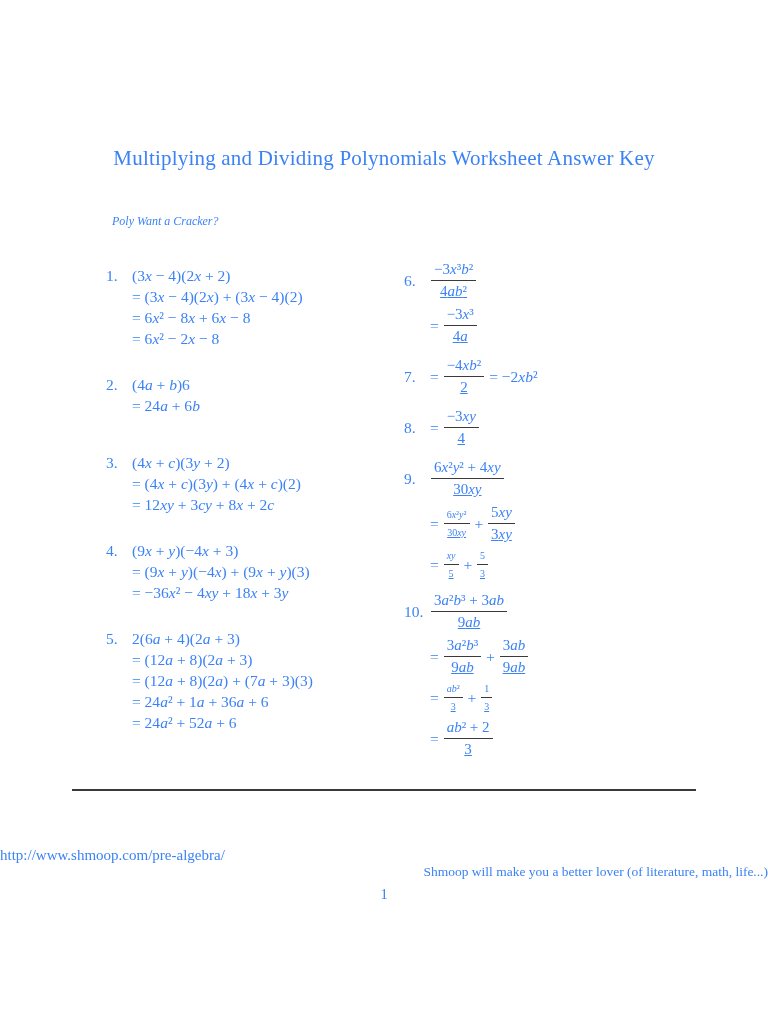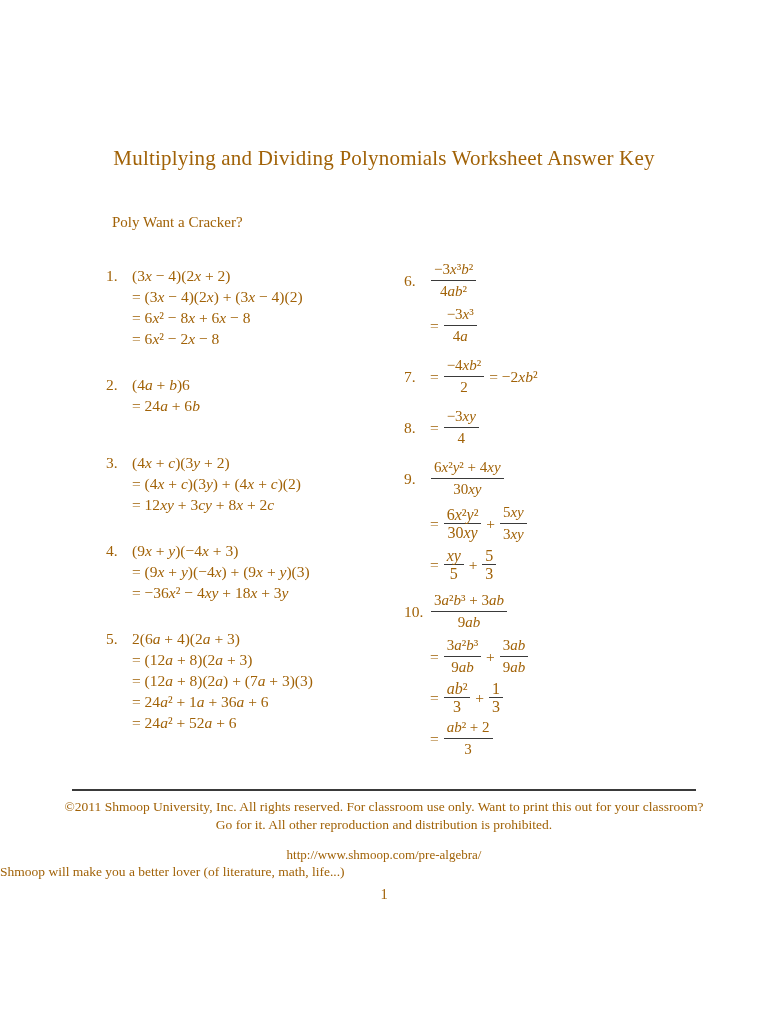--- a/index.html
+++ b/index.html
@@ -1,31 +1,32 @@
 <!DOCTYPE html>
 <html><head>
 <meta charset="utf-8">
 <style>
   html,body{margin:0;padding:0;background:#e8e8e8;}
   .page{
     position:relative;
     width:768px;height:1024px;
     margin:0 auto;
     background:#ffffff;
-    color:#a16207;
+    color:#3b82f6;
     font-family:"Liberation Serif", serif;
     overflow:hidden;
   }
   .title{
     position:absolute;top:146px;left:0;width:100%;
     text-align:center;font-size:21px;letter-spacing:0.2px;
   }
   .subtitle{
     position:absolute;top:214px;left:112px;
-    font-size:15px;
+    font-size:12px;
+    font-style:italic;
   }
   .col{position:absolute;}
   .col-left{left:106px;top:265px;width:300px;}
   .col-right{left:404px;top:258px;width:320px;}
   .problem{display:flex;align-items:flex-start;}
   .col-left .problem{margin-bottom:25px;}
   .col-left .problem:nth-child(2){margin-bottom:36px;}
   .col-right .problem{margin-bottom:6px;}
   .pnum{
     flex:none;width:26px;font-size:15.5px;line-height:21px;
@@ -36,37 +37,37 @@
     display:flex;align-items:center;
     font-size:15.5px;line-height:21px;min-height:21px;
     white-space:pre;
   }
   .v{font-style:italic;}
   .frac{
     display:inline-block;text-align:center;
     margin:2px 1px;font-size:15px;line-height:19px;
   }
   .frac .fn{display:block;padding:0 3px 1px;border-bottom:1px solid #3a3a3a;}
-  .frac .fd{display:block;padding:1px 3px 0;}
-  .frac.sm{font-size:16px;line-height:15px;}
+  .frac .fd{display:block;padding:1px 3px 0;text-decoration:underline;}
+  .frac.sm{font-size:10px;line-height:15px;}
   .rule{
     position:absolute;left:72px;top:789px;width:624px;height:2px;
     background:#3a3a3a;
   }
   .copyright{
     position:absolute;top:798px;left:64px;width:640px;
     text-align:center;font-size:13.5px;line-height:17.5px;
   }
   .url{
     position:absolute;top:847px;left:0;width:100%;
-    text-align:center;font-size:13px;
+    text-align:left;font-size:15px;
   }
   .tagline{
     position:absolute;top:864px;left:0;width:100%;
-    text-align:left;font-size:13.5px;
+    text-align:right;font-size:13.5px;
   }
   .pageno{
     position:absolute;top:886px;left:0;width:100%;
     text-align:center;font-size:14.5px;
   }
 </style>
 </head>
 <body>
 
 <div class="page">
@@ -150,17 +151,16 @@
         <div class="plines">
           <div class="mline"><span class="frac"><span class="fn"><span>3</span><span class="v">a</span><span>²</span><span class="v">b</span><span>³ + 3</span><span class="v">ab</span></span><span class="fd"><span>9</span><span class="v">ab</span></span></span></div>
           <div class="mline"><span>= </span><span class="frac"><span class="fn"><span>3</span><span class="v">a</span><span>²</span><span class="v">b</span><span>³</span></span><span class="fd"><span>9</span><span class="v">ab</span></span></span><span> + </span><span class="frac"><span class="fn"><span>3</span><span class="v">ab</span></span><span class="fd"><span>9</span><span class="v">ab</span></span></span></div>
           <div class="mline"><span>= </span><span class="frac sm"><span class="fn"><span class="v">ab</span><span>²</span></span><span class="fd"><span>3</span></span></span><span> + </span><span class="frac sm"><span class="fn"><span>1</span></span><span class="fd"><span>3</span></span></span></div>
           <div class="mline"><span>= </span><span class="frac"><span class="fn"><span class="v">ab</span><span>² + 2</span></span><span class="fd"><span>3</span></span></span></div>
         </div>
       </div>
     </div>
 
   <div class="rule"></div>
-  <div class="copyright">©2011 Shmoop University, Inc. All rights reserved. For classroom use only. Want to print this out for your classroom? Go for it. All other reproduction and distribution is prohibited.</div>
   <div class="url">http://www.shmoop.com/pre-algebra/</div>
   <div class="tagline">Shmoop will make you a better lover (of literature, math, life...)</div>
   <div class="pageno">1</div>
 </div>
 
 </body></html>

